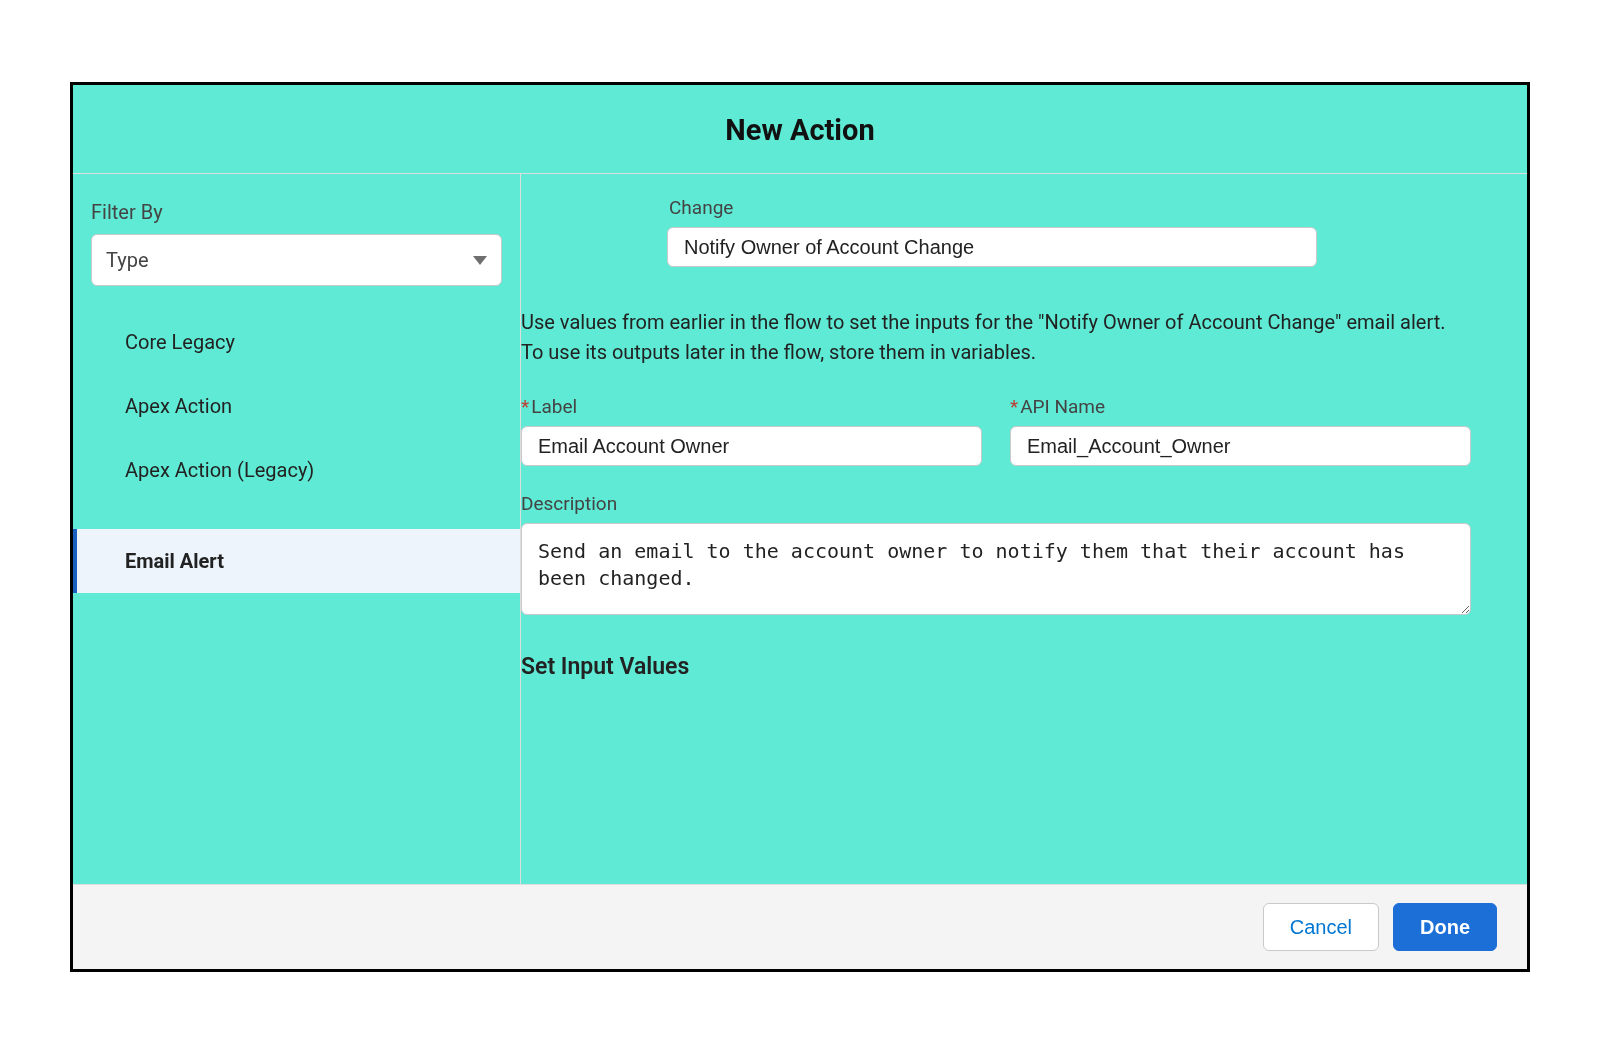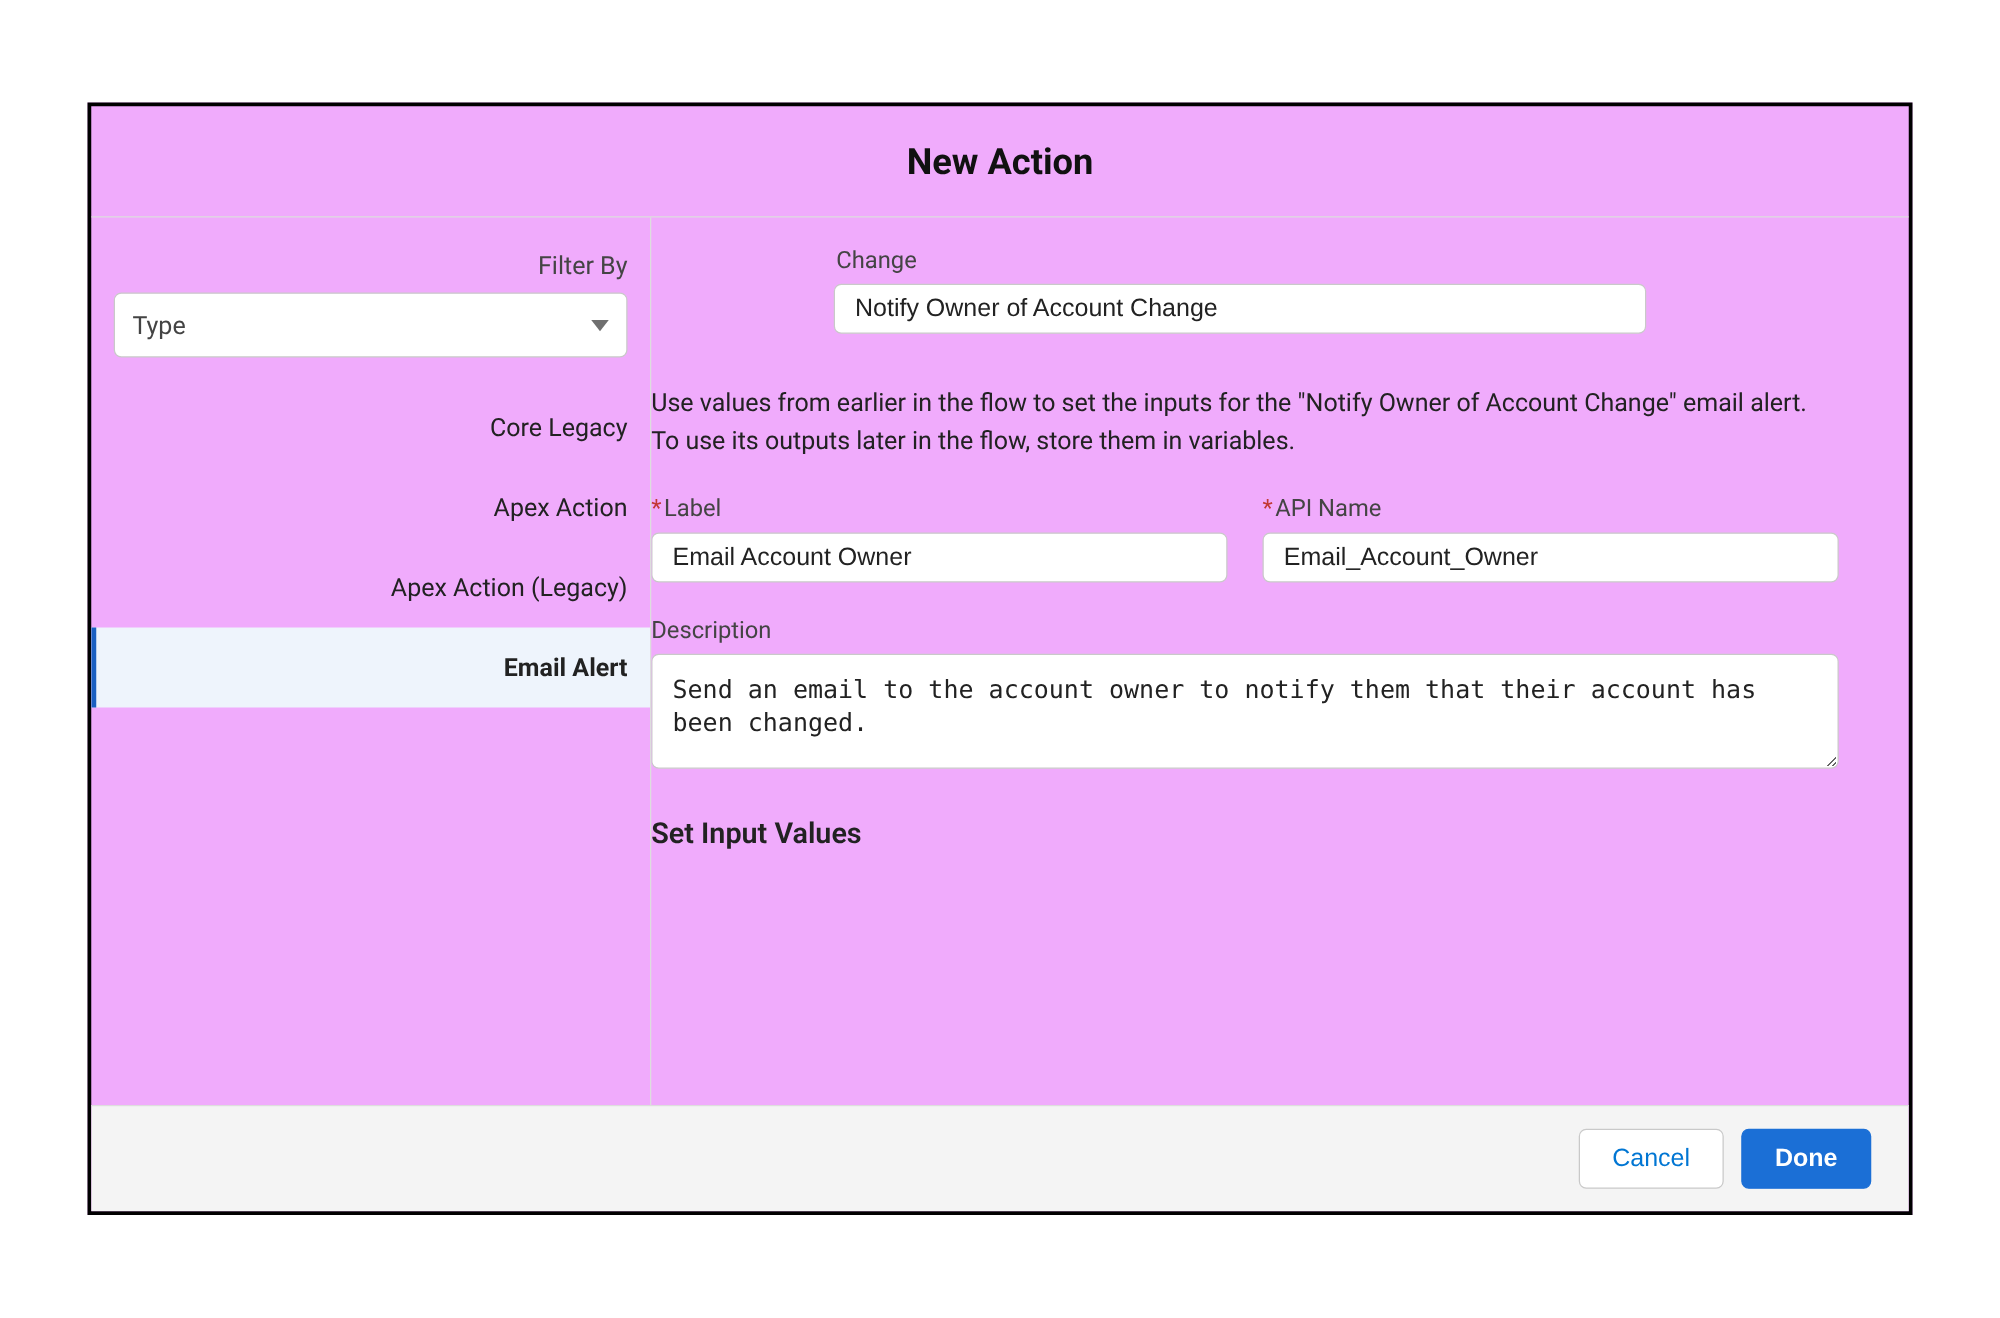--- a/index.html
+++ b/index.html
@@ -10,21 +10,21 @@
       width: 1600px;
       height: 1054px;
       display: flex;
       align-items: center;
       justify-content: center;
     }
     .frame {
       width: 1460px;
       height: 890px;
       border: 3px solid #000;
-      background: #f0abfc;
+      background: #5eead4;
       display: flex;
       flex-direction: column;
       overflow: hidden;
     }
     .header {
       padding: 28px 0 26px 0;
       text-align: center;
       border-bottom: 1px solid #ddd;
     }
     .header h1 {
@@ -34,21 +34,20 @@
     }
     .body {
       flex: 1;
       display: flex;
       min-height: 0;
     }
     .sidebar {
       width: 448px;
       border-right: 1px solid #ddd;
       padding: 26px 0 0 0;
-      text-align: right;
     }
     .filter-label {
       font-size: 20px;
       color: #444;
       padding: 0 18px 10px 18px;
     }
     .select-wrap {
       padding: 0 18px 18px 18px;
     }
     .select {
@@ -79,20 +78,21 @@
       padding: 20px 18px 20px 52px;
       font-size: 20px;
       color: #222;
       cursor: pointer;
     }
     .side-item.active {
       background: #eef4fc;
       font-weight: 700;
       border-left: 4px solid #1b5fc1;
       padding-left: 48px;
+      margin-top: 27px;
     }
     .field-label {
       font-size: 19px;
       color: #444;
       margin-bottom: 8px;
     }
     .req { color: #c23934; margin-right: 2px; }
     .input, .textarea {
       width: 100%;
       border: 1px solid #c9c9c9;

